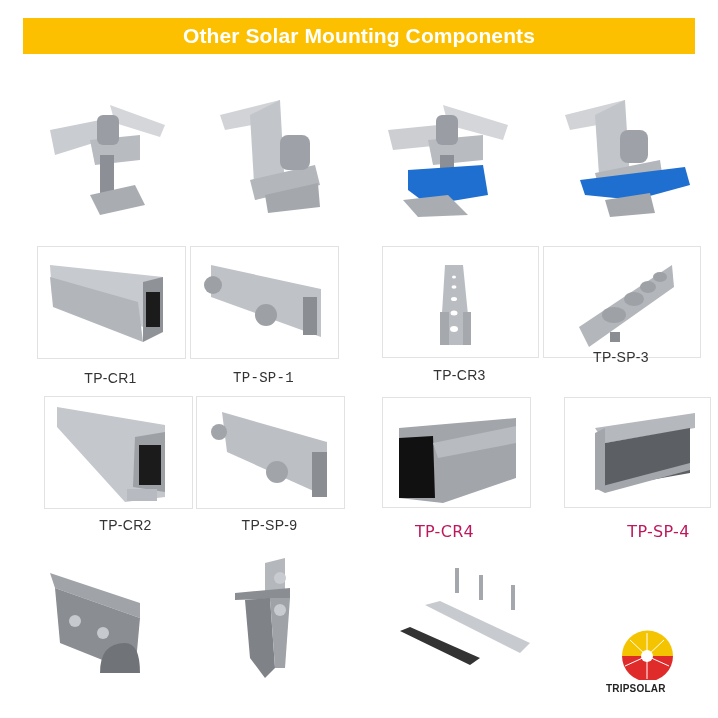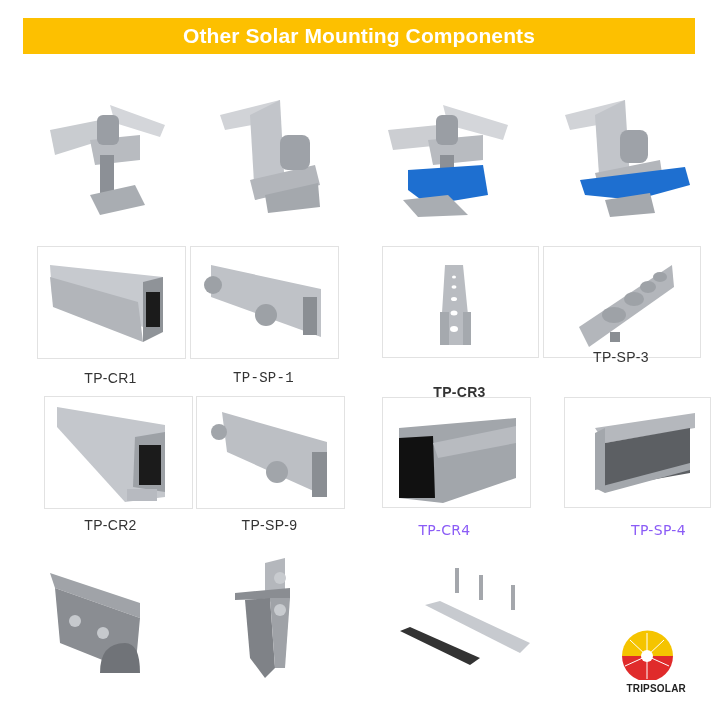--- a/index.html
+++ b/index.html
@@ -14,23 +14,23 @@
   }
   .prod { position: absolute; }
   .prod svg { position: absolute; left: 0; top: 0; }
   .box {
     position: absolute; border: 1px solid #e2e2e2; background: #fff;
   }
   .box svg { position: absolute; left: 0; top: 0; }
   .lbl {
     position: absolute; font-size: 14px; color: #333; text-align: center; letter-spacing: 0.3px;
   }
-  .lbl.big { font-size: 14px; color: #8b5cf6; font-family: "DejaVu Sans", sans-serif; }
+  .lbl.big { font-size: 16px; color: #be185d; font-family: "DejaVu Sans", sans-serif; }
   .logo-text {
-    position: absolute; left: 606px; top: 683px; width: 80px; text-align: right;
+    position: absolute; left: 606px; top: 683px; width: 80px; text-align: left;
     font-size: 10px; font-weight: bold; color: #222; letter-spacing: 0.2px;
   }
 </style>
 </head>
 <body>
 
 <div class="banner">
   <span>Other Solar Mounting Components</span>
 </div>
 
@@ -102,21 +102,21 @@
     <polygon points="80,65 88,65 88,98 80,98" fill="#a5a9ae"></polygon>
     <g fill="#ffffff">
       <ellipse cx="71" cy="30" rx="2" ry="1.5"></ellipse>
         <ellipse cx="71" cy="40" rx="2.5" ry="1.8"></ellipse>
       <ellipse cx="71" cy="52" rx="3" ry="2"></ellipse>
         <ellipse cx="71" cy="66" rx="3.5" ry="2.5"></ellipse>
       <ellipse cx="71" cy="82" rx="4" ry="3"></ellipse>
     </g>
   </svg>
 </div>
-<div class="lbl" style="left:382px;top:384px;width:155px;font-weight:bold;">TP-CR3</div>
+<div class="lbl" style="left:382px;top:367px;width:155px;">TP-CR3</div>
 
 <div class="box" style="left:543px;top:246px;width:156px;height:110px;">
   <svg width="156" height="110">
     <polygon points="35,80 128,18 130,40 45,100" fill="#b3b6bb"></polygon>
     <g fill="#9ea2a7">
       <ellipse cx="70" cy="68" rx="12" ry="8"></ellipse>
         <ellipse cx="90" cy="52" rx="10" ry="7"></ellipse>
       <ellipse cx="104" cy="40" rx="8" ry="6"></ellipse>
         <ellipse cx="116" cy="30" rx="7" ry="5"></ellipse>
     </g>
@@ -126,21 +126,21 @@
 <div class="lbl" style="left:543px;top:349px;width:156px;">TP-SP-3</div>
 
 <div class="box" style="left:44px;top:396px;width:147px;height:111px;">
   <svg width="147" height="111">
     <polygon points="12,10 120,28 120,100 80,105 12,30" fill="#c4c7cc"></polygon>
     <polygon points="90,40 120,35 120,95 88,90" fill="#9da1a6"></polygon>
     <rect x="94" y="48" width="22" height="40" fill="#1b1b1b"></rect>
     <rect x="82" y="92" width="30" height="12" fill="#b7bac0"></rect>
   </svg>
 </div>
-<div class="lbl" style="left:37px;top:517px;width:147px;text-align:center;">TP-CR2</div>
+<div class="lbl" style="left:52px;top:517px;width:147px;text-align:center;">TP-CR2</div>
 
 <div class="box" style="left:196px;top:396px;width:147px;height:111px;">
   <svg width="147" height="111">
     <polygon points="25,15 130,45 130,100 30,55" fill="#bcbfc4"></polygon>
     <circle cx="22" cy="35" r="8" fill="#a1a5aa"></circle>
     <circle cx="80" cy="75" r="11" fill="#a1a5aa"></circle>
     <rect x="115" y="55" width="15" height="45" fill="#8a8e93"></rect>
   </svg>
 </div>
 <div class="lbl" style="left:196px;top:517px;width:147px;">TP-SP-9</div>

